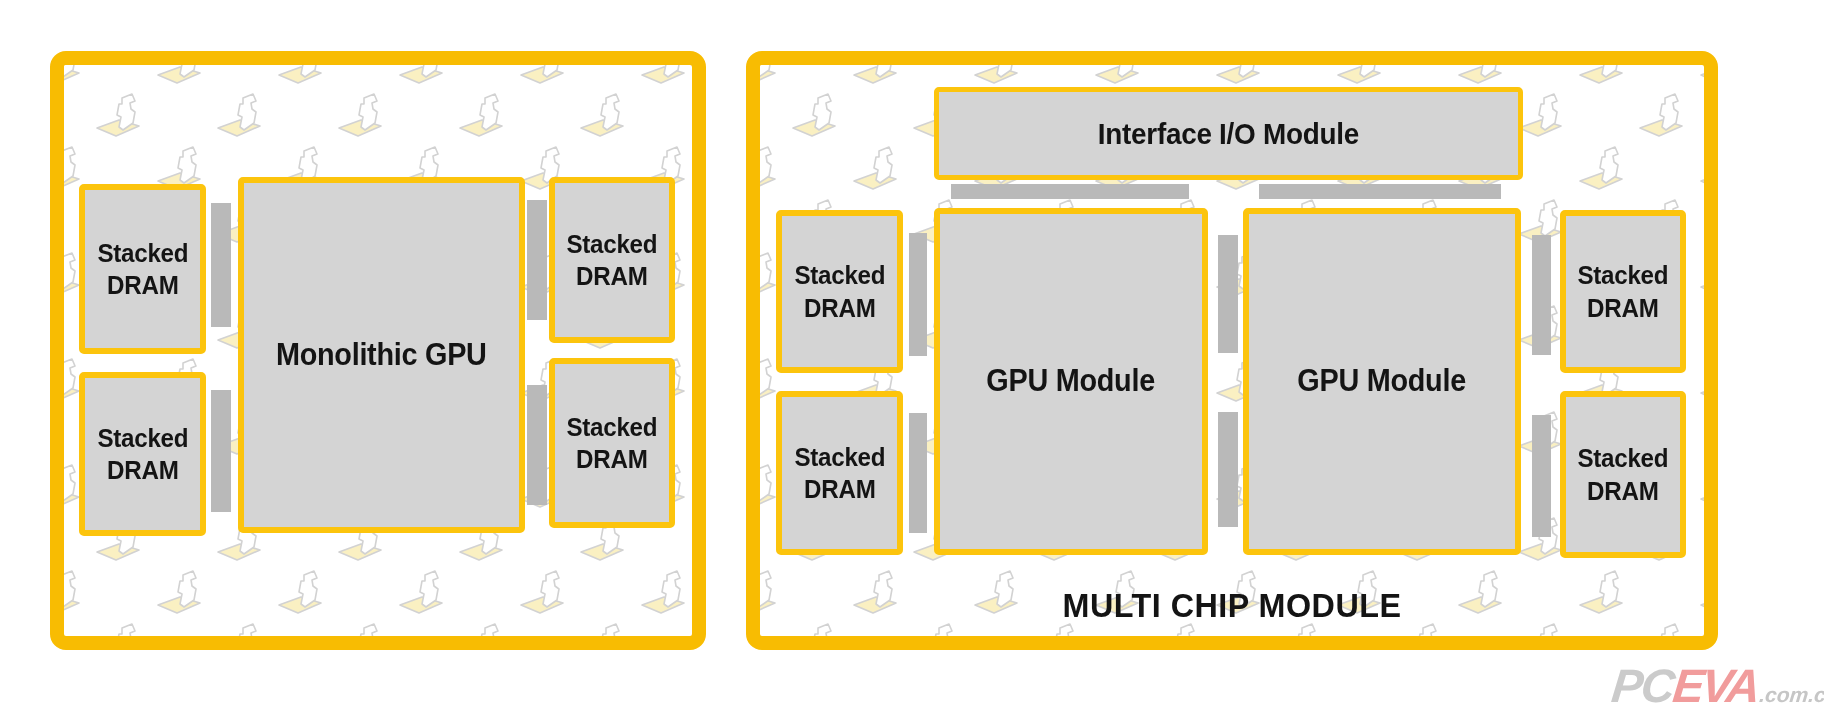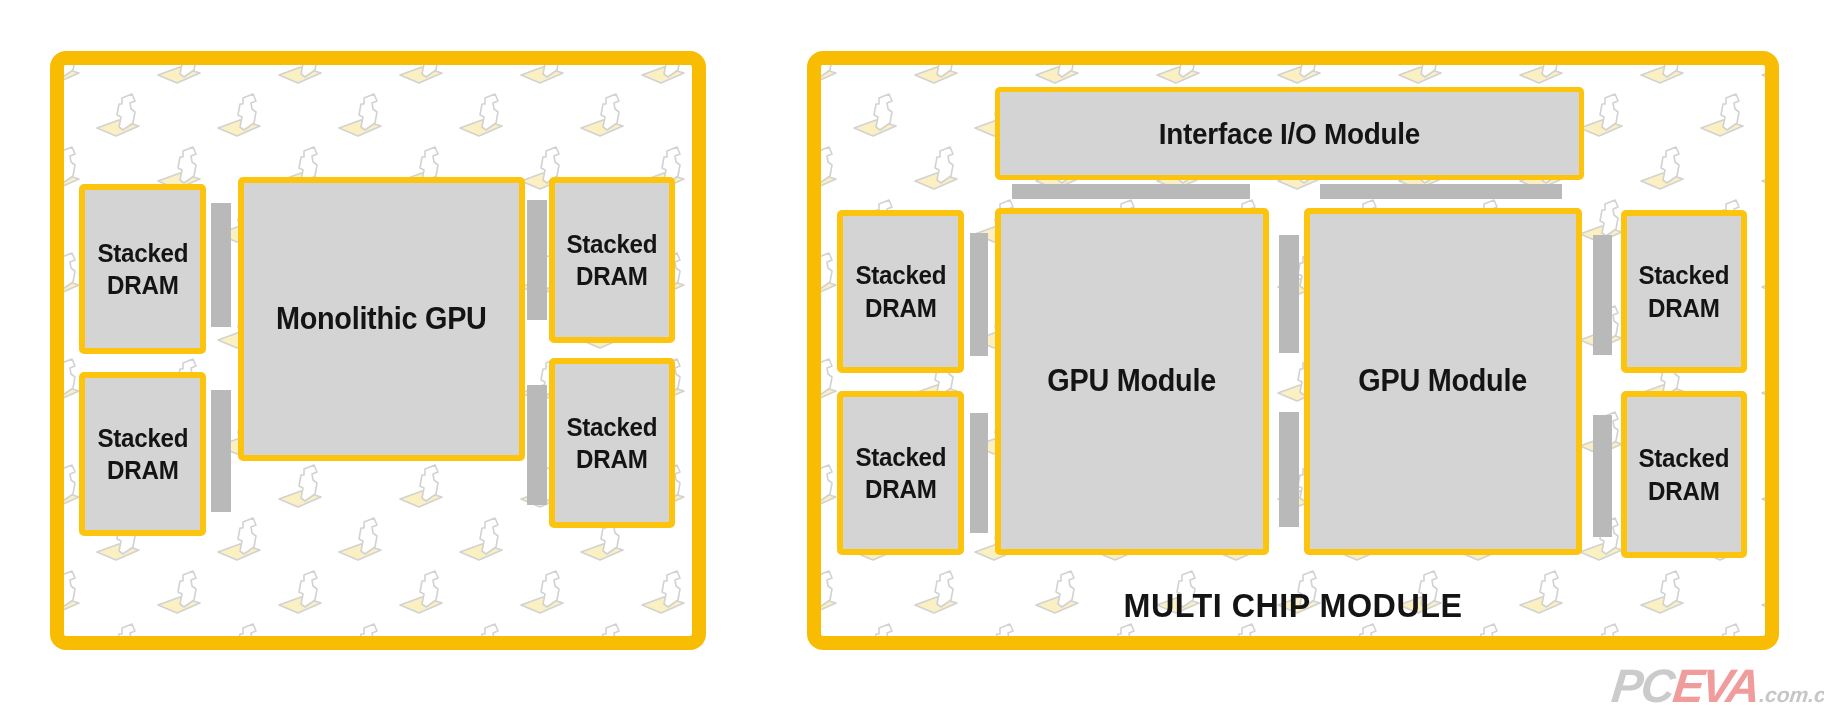--- a/index.html
+++ b/index.html
@@ -8,21 +8,21 @@
     background:var(--canvas-bg,#fff);
     font-family:"Liberation Sans",sans-serif;
   }
   
   .panel{
     position:absolute;box-sizing:border-box;background:#fff;
     border:14px solid var(--panel-border,#F8BC02);
     border-radius:16px;overflow:hidden;
   }
   .panel-left {left:50px;top:51px;width:656px;height:599px;}
-  .panel-right{left:807px;top:51px;width:972px;height:599px;}
+  .panel-right{left:746px;top:51px;width:972px;height:599px;}
   
   .pattern{position:absolute;inset:0;z-index:0;}
   .wm{position:absolute;}
   
   .box{
     position:absolute;box-sizing:border-box;z-index:1;
     background:var(--box-fill,#D4D4D4);
     border:6px solid var(--box-border,#FCC40D);
     border-radius:5px;
     display:flex;align-items:center;justify-content:center;
@@ -32,21 +32,21 @@
     color:var(--label-text,#141414);font-weight:700;text-align:center;
     letter-spacing:-0.3px;transform:scaleX(.93);line-height:1.25;
   }
   .label-dram{font-size:26px;}
   .label-dram span{display:block;}
   .label-gpu{font-size:31px;}
   .label-io{font-size:30px;}
   
   .lp-dram-a{left:15px;top:119px;width:127px;height:170px;}
   .lp-dram-b{left:15px;top:307px;width:127px;height:164px;}
-  .lp-gpu   {left:174px;top:112px;width:287px;height:284px;align-items:center;}
+  .lp-gpu   {left:174px;top:112px;width:287px;height:356px;align-items:center;}
   .lp-dram-c{left:485px;top:112px;width:126px;height:166px;}
   .lp-dram-d{left:485px;top:293px;width:126px;height:170px;}
   .lp-conn-a{left:147px;top:138px;width:20px;height:124px;}
   .lp-conn-b{left:147px;top:325px;width:20px;height:122px;}
   .lp-conn-c{left:463px;top:135px;width:20px;height:120px;}
   .lp-conn-d{left:463px;top:320px;width:20px;height:120px;}
   
   .rp-io    {left:174px;top:22px;width:589px;height:93px;border-width:5px;}
   .rp-hstrip-a{left:191px;top:119px;width:238px;height:15px;}
   .rp-hstrip-b{left:499px;top:119px;width:242px;height:15px;}

